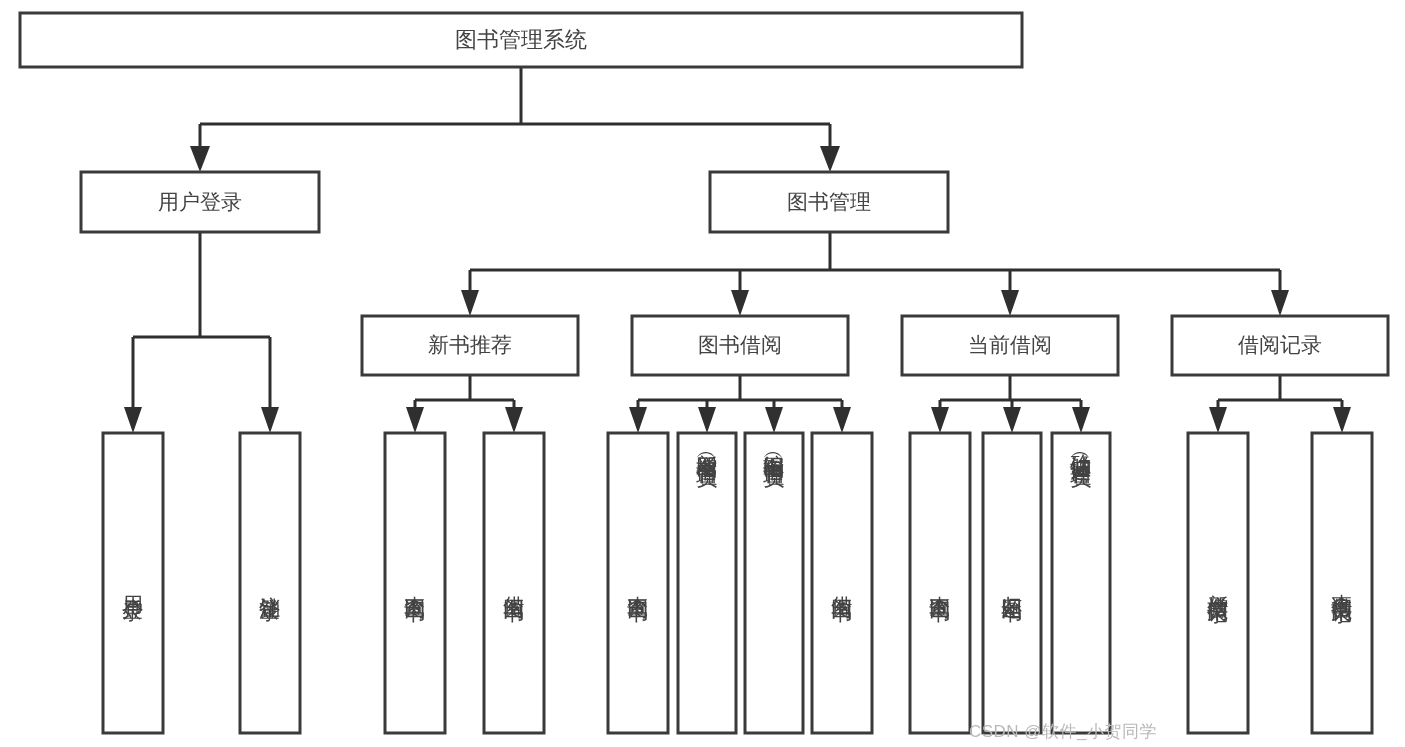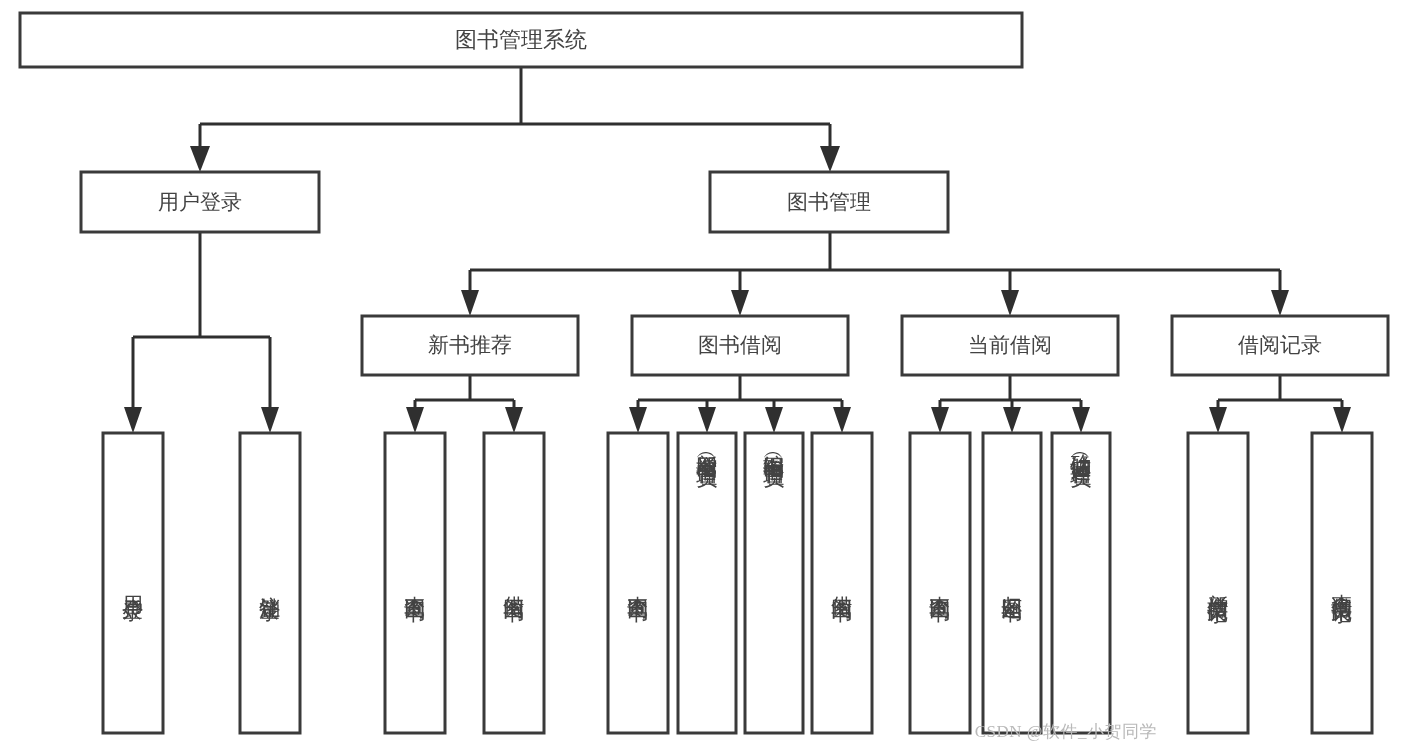--- a/index.html
+++ b/index.html
@@ -72,21 +72,21 @@
     line-height: 1.12;
     letter-spacing: 2px;
     color: #434343;
     white-space: nowrap;
     text-align: center;
   }
   .watermark {
     position: absolute;
     right: 8px;
     bottom: 4px;
-    font-family: Liberation Serif, serif;
+    font-family: Liberation Sans, sans-serif;
     font-size: 17px;
     color: #b9b9b9;
     letter-spacing: 0.5px;
     white-space: nowrap;
   }
 </style>
 </head>
 <body>
 
 <div id="diagram-root">

